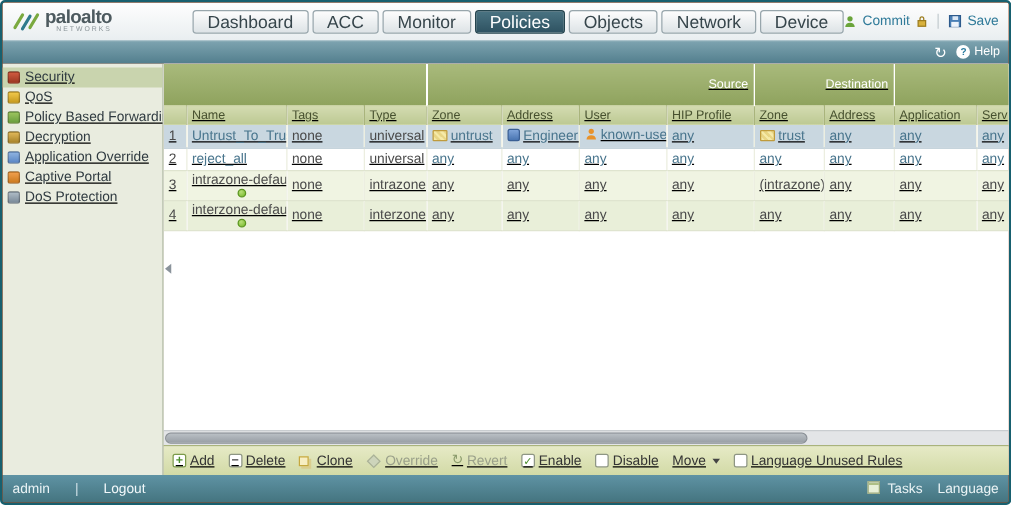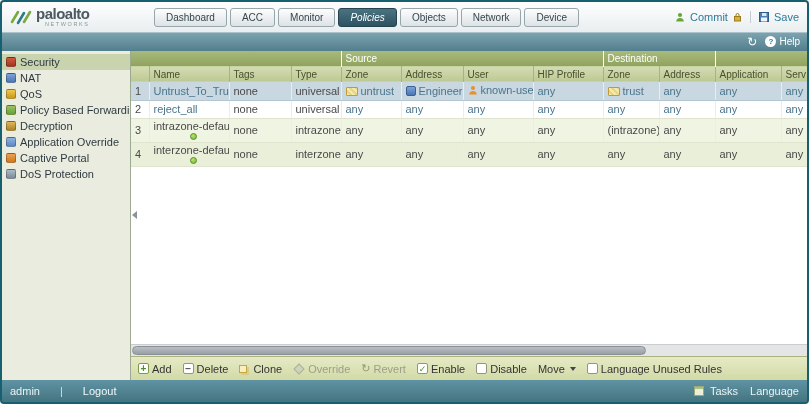--- a/index.html
+++ b/index.html
@@ -8,39 +8,39 @@
             background:#c2410c; display:flex; flex-direction:column; }
 
   
   .topbar { height:30px; flex:0 0 auto; background:linear-gradient(#fefefe,#e9eef0);
             display:flex; align-items:center; padding:0 8px; }
   .brand { display:flex; align-items:center; gap:4px; width:136px; }
   .brandtext { line-height:1; }
   .brandmain { font-size:15px; font-weight:bold; color:#4d5a5f; letter-spacing:-0.5px; display:block; }
   .brandsub  { font-size:5.5px; letter-spacing:1.6px; color:#8a9498; display:block; text-align:right; margin-top:1px; }
   .tabs { display:flex; gap:3px; margin-left:8px; }
-  .tab { height:19px; line-height:17px; padding:0 11px; font-size:10px; color:#36454b;
+  .tab { height:19px; line-height:17px; padding:0 11px; font-size:14px; color:#36454b;
          background:linear-gradient(#fdfdfd,#dde3e6); border:1px solid #98a6ac; border-radius:3px; cursor:pointer; }
-  .tab.active { background:linear-gradient(#4a7382,#2e5261); color:#fff; border-color:#24444e;font-style:italic; }
+  .tab.active { background:linear-gradient(#4a7382,#2e5261); color:#fff; border-color:#24444e; }
   .topactions { margin-left:auto; display:flex; align-items:center; gap:5px; font-size:11px; }
   .topactions a { color:#2f7a99; text-decoration:none; cursor:pointer; }
   .topsep { width:1px; height:12px; background:#c3ccd0; margin:0 3px; }
 
   
   .tealbar { height:19px; flex:0 0 auto; background:linear-gradient(#7fa5b1,#527e8d);
              display:flex; align-items:center; justify-content:flex-end; gap:8px; padding:0 7px;
              box-shadow:inset 0 1px 0 rgba(255,255,255,.35); }
   .refresh-glyph { color:#fff; font-size:12px; line-height:12px; cursor:pointer; }
   .helpwrap { display:flex; align-items:center; gap:3px; cursor:pointer; }
   .helpcircle { width:11px; height:11px; border-radius:50%; background:#fff; color:#2d7da0;
                 font-size:8px; font-weight:bold; text-align:center; line-height:11px; }
   .helptext { color:#fff; font-size:10px; }
 
   
-  .main { flex:1 1 auto; display:flex; min-height:0; position:relative; }
+  .main { flex:1 1 auto; display:flex; min-height:0; position:relative;text-decoration:underline; }
   .sidebar { width:129px; flex:0 0 auto; background:#e9ecdf; border-right:1px solid #9daa92; padding-top:3px; }
   .sitem { height:16px; display:flex; align-items:center; gap:4px; padding:0 4px; font-size:11px; color:#2f3a40; cursor:pointer; white-space:nowrap; overflow:hidden; }
   .sitem.selected { background:#c9d4ae; }
   .sicon { width:10px; height:10px; border-radius:2px; flex:0 0 auto; border:1px solid rgba(0,0,0,.25); }
   .ic-security { background:linear-gradient(#d05a40,#9c3722); }
   .ic-nat { background:linear-gradient(#7da3d8,#4a76b2); }
   .ic-qos { background:linear-gradient(#f0c84a,#c79a1e); }
   .ic-pbf { background:linear-gradient(#9cc45e,#6a9e3f); }
   .ic-decrypt { background:linear-gradient(#e0b85a,#a8832a); }
   .ic-appovr { background:linear-gradient(#8fb3e0,#5b87c5); }
@@ -60,22 +60,22 @@
   .itemscount { font-size:10px; color:#555; margin:0 3px; }
   .fbtn { width:15px; height:14px; border:1px solid #98a56b; background:linear-gradient(#fff,#e8ecd4);
           display:flex; align-items:center; justify-content:center; font-size:9px; cursor:pointer; border-radius:2px; }
   .fbtn.apply { color:#4e8f2f; font-weight:bold; }
   .fbtn.clear { color:#c0392b; border-color:#c08a7a; font-weight:bold; }
 
   
   .tablewrap { flex:1 1 auto; overflow:hidden; background:#fff; }
   table.rules { border-collapse:collapse; table-layout:fixed; width:710px; font-size:11px; }
   .rules th, .rules td { padding:1px 4px; text-align:left; white-space:nowrap; overflow:hidden; }
-  .grouprow th { height:15px; background:linear-gradient(#a9ba7c,#8fa35e); color:#fff; font-weight:normal;
-                 font-size:10px; text-align:left; border-right:1px solid rgba(255,255,255,.35); }
+  .grouprow th { height:33px; background:linear-gradient(#a9ba7c,#8fa35e); color:#fff; font-weight:normal;
+                 font-size:10px; text-align:right; border-right:1px solid rgba(255,255,255,.35); }
   .colrow th { height:16px; background:linear-gradient(#d4dcb2,#bdc993); color:#47512f; font-weight:normal;
                font-size:10px; border-right:1px solid #a9b47c; border-top:1px solid #c9d2a4; }
   .rules tbody td { border-bottom:1px solid #dfe4cf; border-right:1px solid #eceee0; color:#4a4a4a; height:18px; }
   tr.selected td { background:#c9d7e0; border-bottom-color:#b4c6d1; }
   tr.alt td  { background:#f0f4e2; }
   tr.alt2 td { background:#e9efd9; }
   .num { text-align:center; color:#555; }
   a.cell-link { color:#49758d; text-decoration:none; cursor:pointer; }
   .plain { color:#4a4a4a; }
   .zone-icon { display:inline-block; width:12px; height:9px; margin-right:3px; vertical-align:-1px;
@@ -170,24 +170,20 @@
       <span class="helptext">Help</span>
     </span>
   </div>
 
   <div class="main">
 
     <div class="sidebar">
       <div class="sitem selected">
         <span class="sicon ic-security"></span>
         <span>Security</span>
-      </div>
-      <div class="sitem">
-        <span class="sicon ic-nat"></span>
-        <span>NAT</span>
       </div>
       <div class="sitem">
         <span class="sicon ic-qos"></span>
         <span>QoS</span>
       </div>
       <div class="sitem">
         <span class="sicon ic-pbf"></span>
         <span>Policy Based Forwarding</span>
       </div>
       <div class="sitem">

